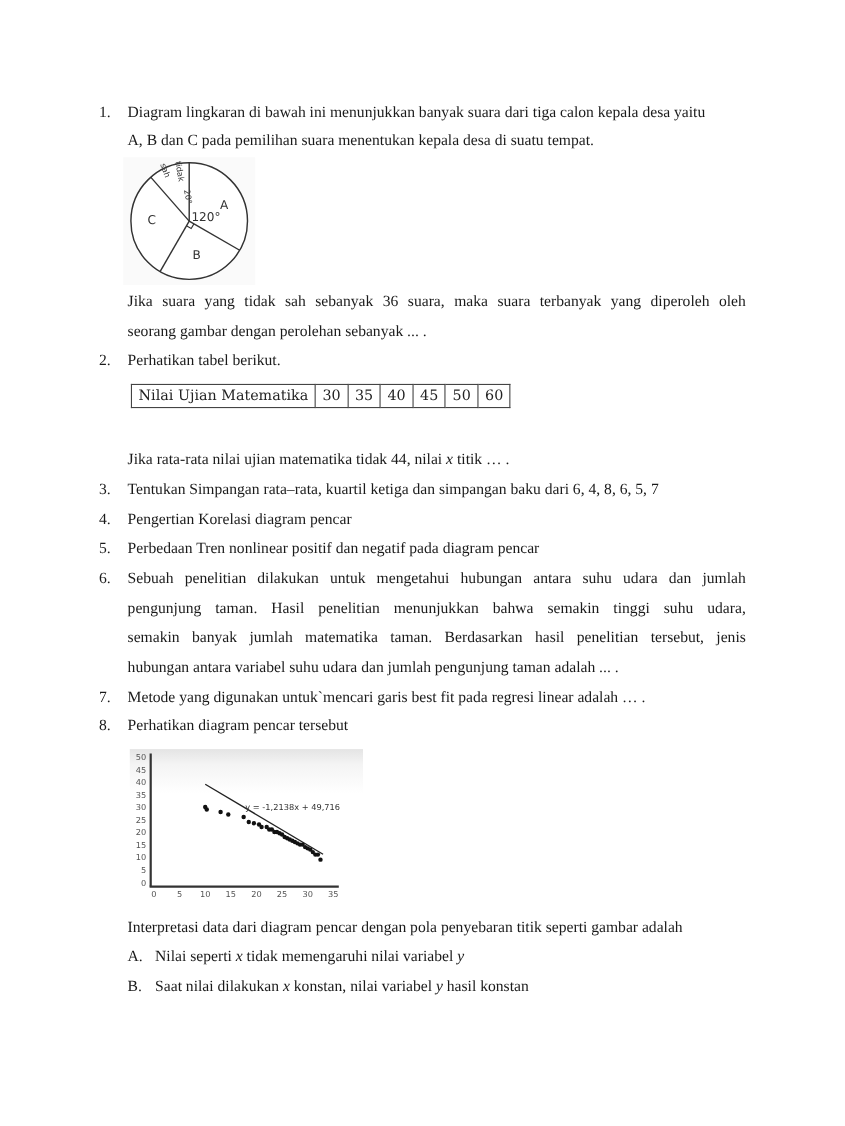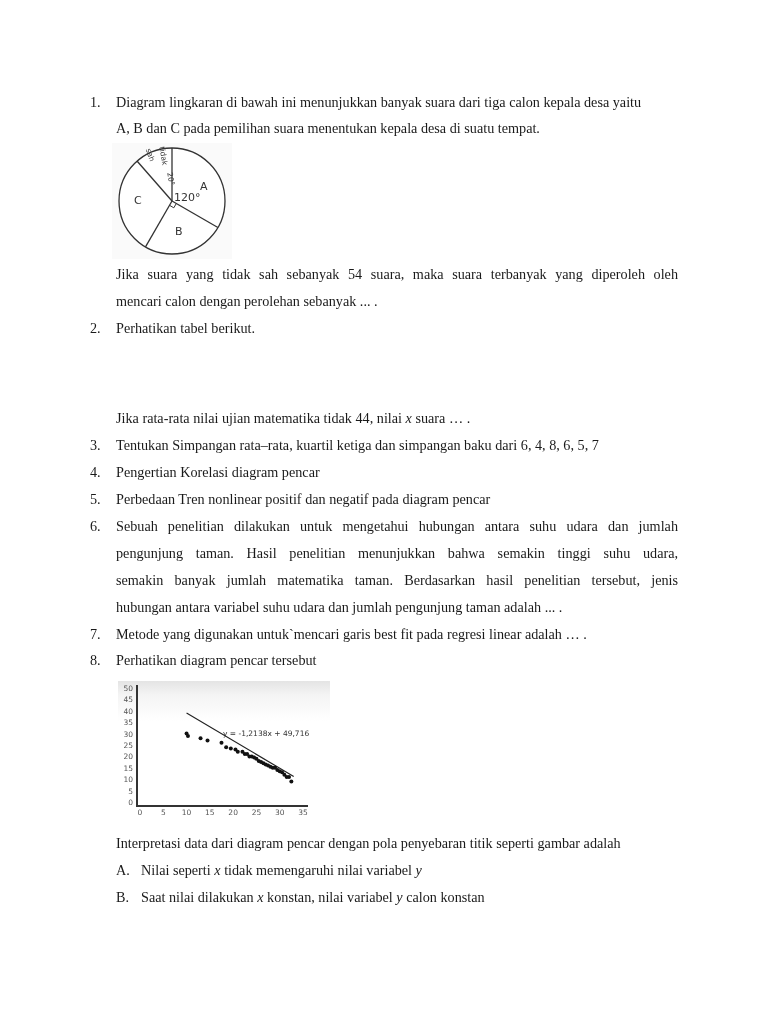--- a/index.html
+++ b/index.html
@@ -57,38 +57,47 @@
       <text x="44" y="8" font-family="DejaVu Sans, sans-serif" font-size="7.5" fill="#333" transform="rotate(80 48 8)"><tspan>tidak</tspan></text>
       <text x="50" y="32" font-family="DejaVu Sans, sans-serif" font-size="7.5" fill="#333" transform="rotate(80 54 34)"><tspan>20°</tspan></text>
       <text x="62" y="58" font-family="DejaVu Sans, sans-serif" font-size="11" fill="#333">120°</text>
       <text x="88" y="47" font-family="DejaVu Sans, sans-serif" font-size="11" fill="#333">A</text>
       <text x="22" y="61" font-family="DejaVu Sans, sans-serif" font-size="11" fill="#333">C</text>
       <text x="63" y="92" font-family="DejaVu Sans, sans-serif" font-size="11" fill="#333">B</text>
     </svg>
   </div>
 
   <div class="line" style="top:265px;left:0;width:768px;">
-    <span class="just">Jika suara yang tidak sah sebanyak 54 suara, maka suara terbanyak yang diperoleh oleh</span>
+    <span class="just">Jika suara yang tidak sah sebanyak 36 suara, maka suara terbanyak yang diperoleh oleh</span>
   </div>
   <div class="line" style="top:292px;left:0;width:768px;">
-    <span class="txt">mencari calon dengan perolehan sebanyak ... .</span>
+    <span class="txt">seorang gambar dengan perolehan sebanyak ... .</span>
   </div>
 
   <div class="line" style="top:319px;left:0;width:768px;">
     <span class="num">2.</span>
     <span class="txt">Perhatikan tabel berikut.</span>
   </div>
 
   <table class="freq">
     <tbody>
+        <tr>
+      <td class="head">Nilai Ujian Matematika</td>
+      <td>30</td>
+      <td>35</td>
+      <td>40</td>
+      <td>45</td>
+      <td>50</td>
+      <td>60</td>
+    </tr>
   </tbody>
     </table>
 
   <div class="line" style="top:409px;left:0;width:768px;">
-    <span class="txt"><span>Jika rata-rata nilai ujian matematika tidak 44, nilai </span><i class="var">x</i><span> suara … .</span></span>
+    <span class="txt"><span>Jika rata-rata nilai ujian matematika tidak 44, nilai </span><i class="var">x</i><span> titik … .</span></span>
   </div>
 
   <div class="line" style="top:436px;left:0;width:768px;">
     <span class="num">3.</span>
     <span class="txt">Tentukan Simpangan rata–rata, kuartil ketiga dan simpangan baku dari 6, 4, 8, 6, 5, 7</span>
   </div>
   <div class="line" style="top:463px;left:0;width:768px;">
     <span class="num">4.</span>
     <span class="txt">Pengertian Korelasi diagram pencar</span>
   </div>
@@ -183,15 +192,15 @@
   <div class="line" style="top:834px;left:0;width:768px;">
     <span class="txt">Interpretasi data dari diagram pencar dengan pola penyebaran titik seperti gambar adalah</span>
   </div>
 
   <div class="line" style="top:861px;left:0;width:768px;">
     <span class="opt-letter">A.</span>
     <span class="opt-text"><span>Nilai seperti </span><i class="var">x</i><span> tidak memengaruhi nilai variabel </span><i class="var">y</i><span></span></span>
   </div>
   <div class="line" style="top:888px;left:0;width:768px;">
     <span class="opt-letter">B.</span>
-    <span class="opt-text"><span>Saat nilai dilakukan </span><i class="var">x</i><span> konstan, nilai variabel </span><i class="var">y</i><span> calon konstan</span></span>
+    <span class="opt-text"><span>Saat nilai dilakukan </span><i class="var">x</i><span> konstan, nilai variabel </span><i class="var">y</i><span> hasil konstan</span></span>
   </div>
 </div>
 
 </body></html>

